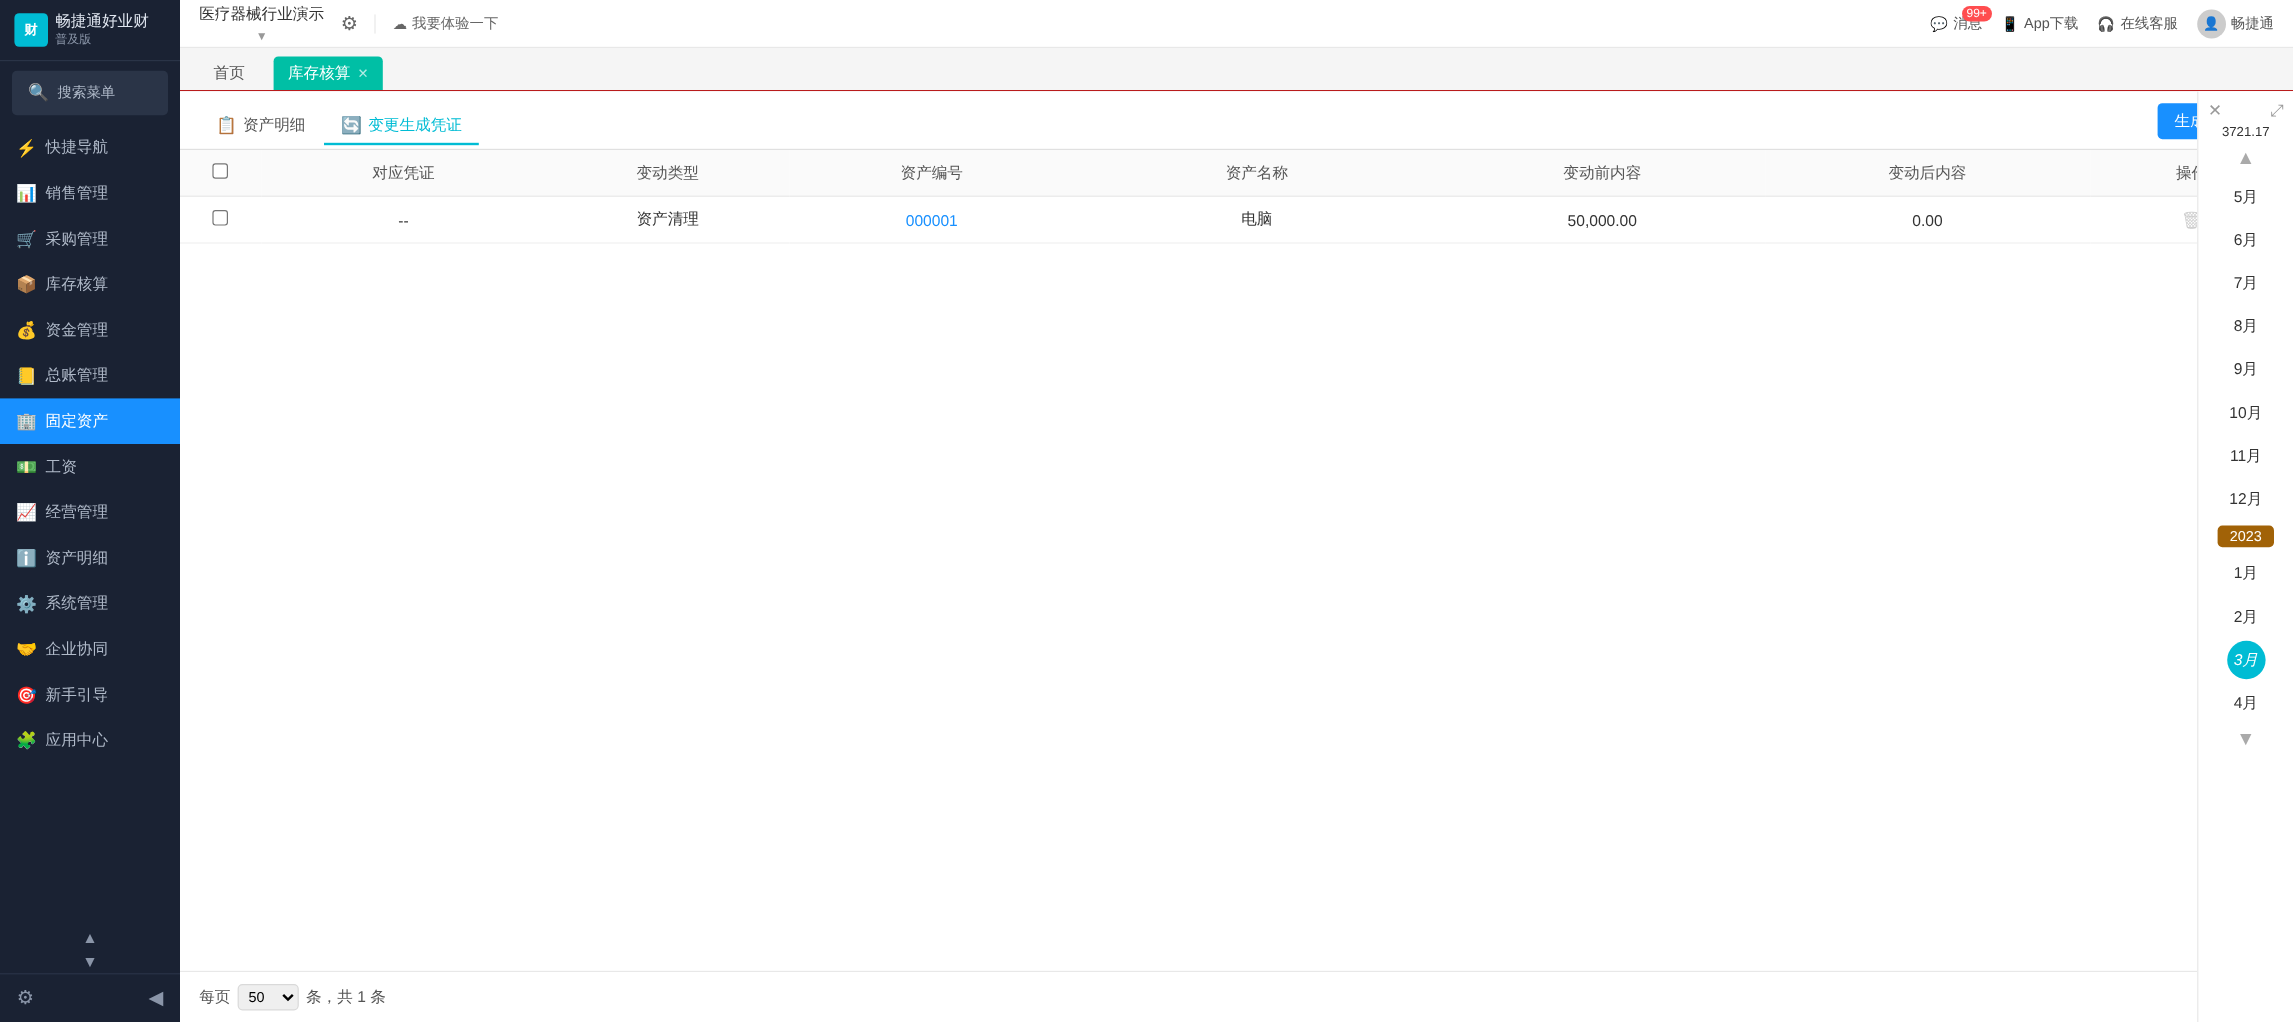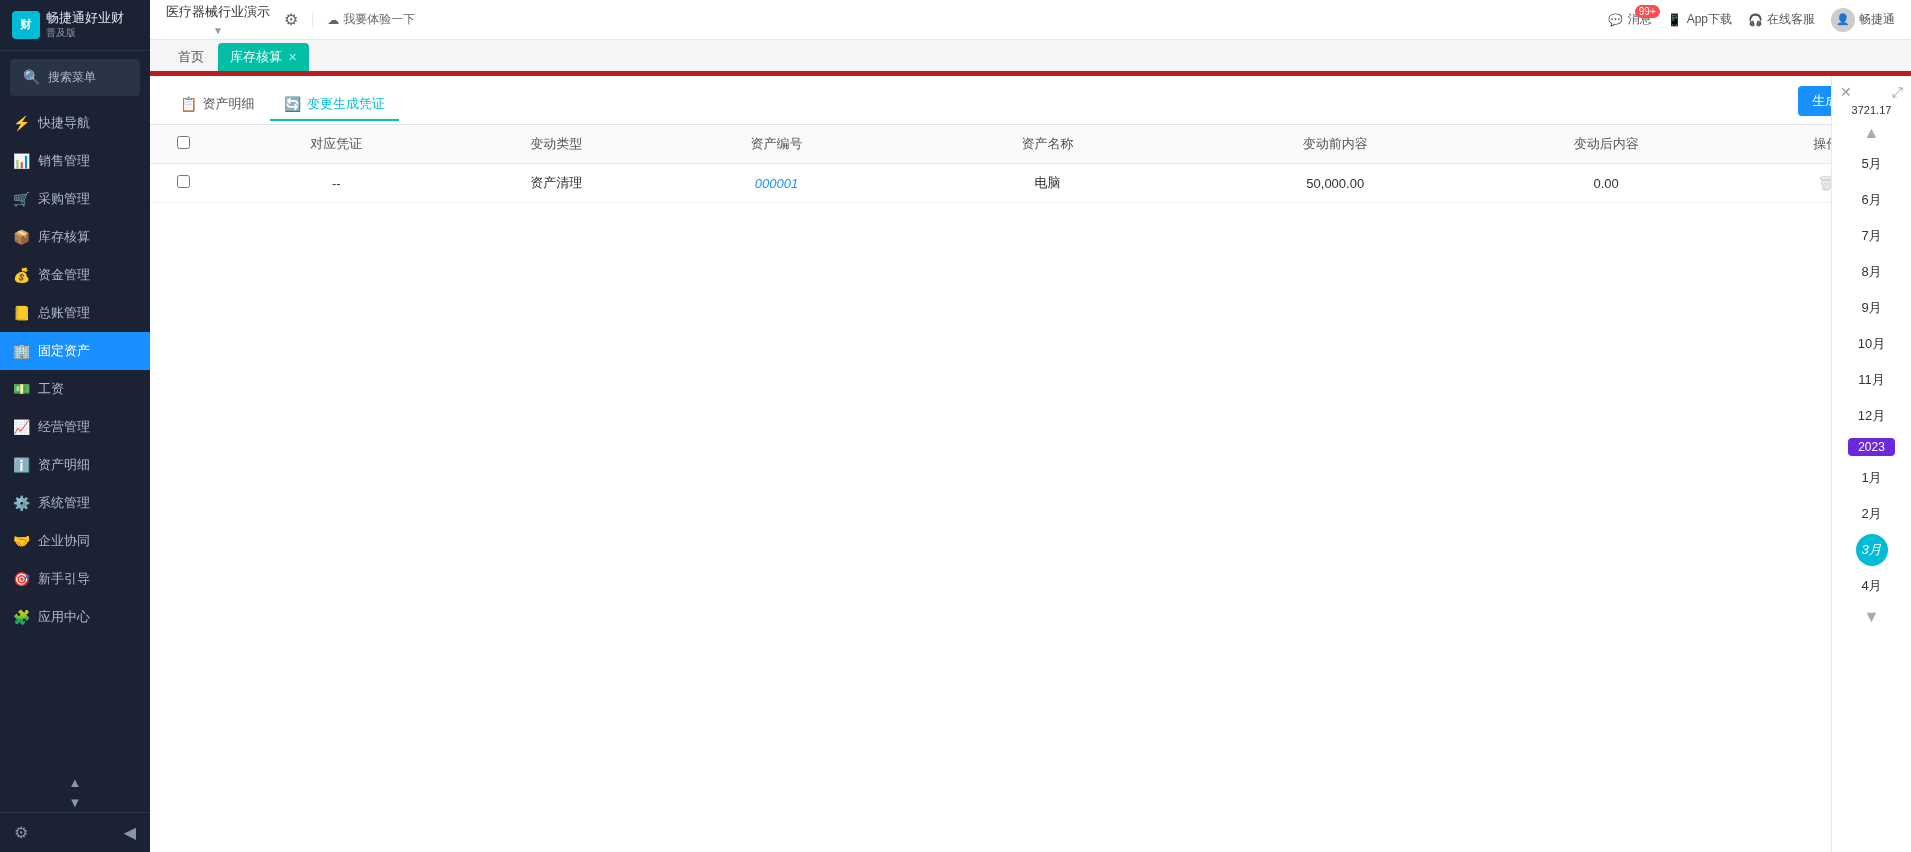--- a/index.html
+++ b/index.html
@@ -101,22 +101,22 @@
       top: -6px; right: -8px;
     }
     .topbar-avatar { width: 24px; height: 24px; border-radius: 50%; background: #ccc; display: flex; align-items: center; justify-content: center; font-size: 11px; color: #666; }
 
     
     .tabbar {
       background: #f5f5f5;
       height: 36px;
       display: flex; align-items: flex-end;
       padding: 0 16px;
-      border-bottom: 5px solid #b91c1c;
-      gap: 2px;
+      border-bottom: 1px solid #b91c1c;
+      gap: 12px;
     }
     .tab {
       height: 28px;
       padding: 0 12px;
       display: flex; align-items: center;
       border-radius: 4px 4px 0 0;
       font-size: 13px;
       cursor: pointer;
       gap: 6px;
       background: #e8e8e8;
@@ -259,21 +259,21 @@
       width: 32px; height: 32px;
       border-radius: 50%;
       display: flex; align-items: center; justify-content: center;
       margin: 2px auto;
       font-size: 13px;
       cursor: pointer;
       color: #333;
     }
     .panel-month-circle.active { background: #00bcd4; color: white; font-style: italic; }
     .year-tag {
-      background: #6d28d9;
+      background: #a16207;
       color: white;
       border-radius: 4px;
       padding: 2px 10px;
       font-size: 12px;
       margin: 4px 0;
       cursor: pointer;
     }
   </style>
 </head>
 <body>
@@ -437,32 +437,41 @@
             <th class="col-action">操作</th>
           </tr>
         </thead>
         <tbody>
           <tr>
             <td class="checkbox-col">
               <input type="checkbox" style="">
             </td>
             <td>--</td>
             <td>资产清理</td>
-            <td style="color:#1890ff; cursor:pointer;font-style:italic;">000001</td>
+            <td style="color:#1890ff; cursor:pointer;">000001</td>
             <td>电脑</td>
             <td>50,000.00</td>
             <td>0.00</td>
             <td>
               <span class="delete-icon">🗑</span>
             </td>
           </tr>
         </tbody>
       </table>
     </div>
 
+    <div class="pagination">
+      <span>每页</span>
+      <select class="page-size-select">
+        <option>50</option>
+        <option>20</option>
+        <option>100</option>
+      </select>
+      <span>条，共 1 条</span>
+    </div>
 
     <div class="right-panel">
       <span class="panel-close">✕</span>
       <span class="panel-expand">⤢</span>
       <div class="panel-year-label">3721.17</div>
       <div class="panel-scroll-btn">▲</div>
       <div class="panel-month-circle">5月</div>
       <div class="panel-month-circle">6月</div>
       <div class="panel-month-circle">7月</div>
       <div class="panel-month-circle">8月</div>

